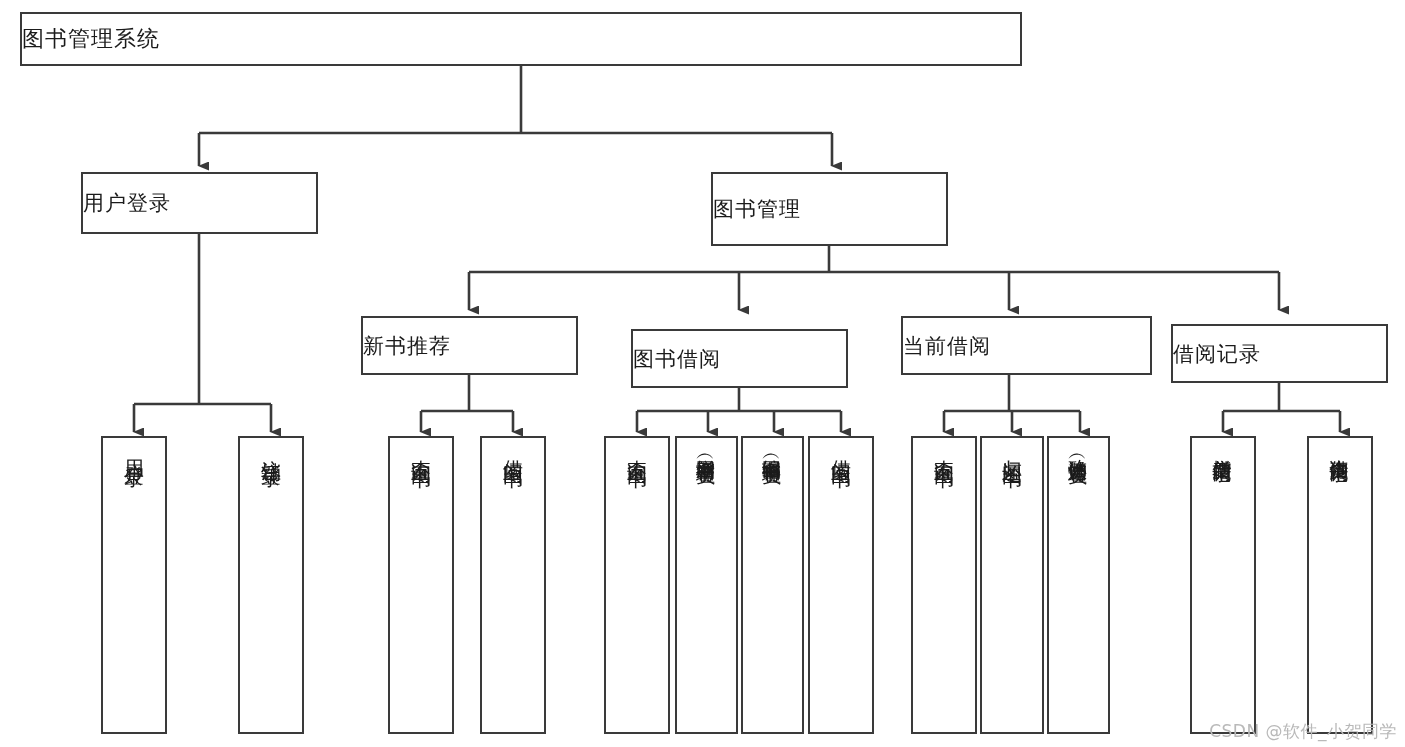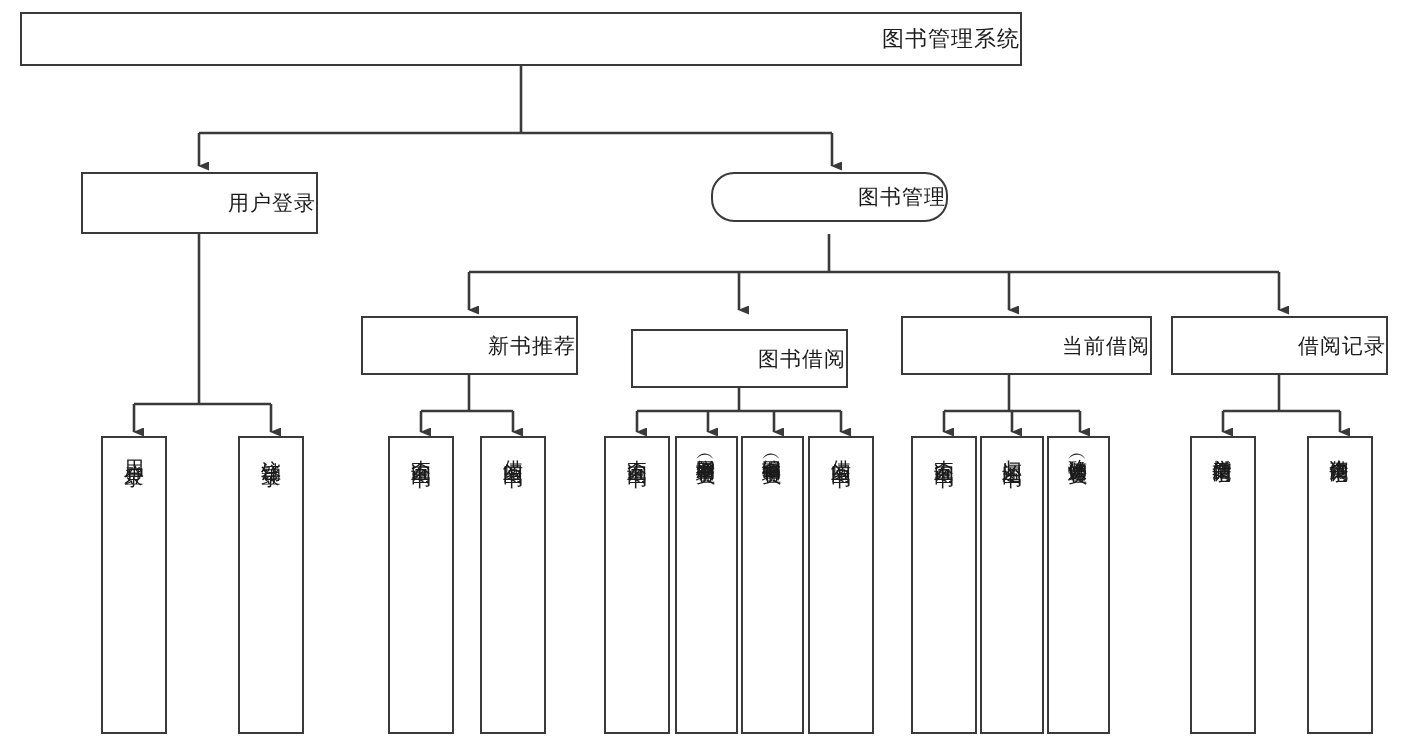--- a/index.html
+++ b/index.html
@@ -13,21 +13,21 @@
   #stage{position:absolute;left:0;top:0;width:1405px;height:747px;}
   #wires{position:absolute;left:0;top:0;width:1405px;height:747px;pointer-events:none;}
 
   .node{
     position:absolute;
     box-sizing:border-box;
     background:#ffffff;
     border:2px solid #3a3a3a;
     display:flex;
     align-items:center;
-    justify-content:flex-end;
+    justify-content:flex-start;
     color:#1b1b1b;
   }
   .node.horiz{ font-size:21px; letter-spacing:1px; }
   .node.root{ font-size:22px; }
 
   
   .node.vert{
     align-items:flex-start;
     justify-content:center;
     padding-top:6px;
@@ -107,34 +107,34 @@
     </g>
   </svg>
 
   <div class="node horiz root" style="left:20px;top:12px;width:1002px;height:54px;">
     <span>图书管理系统</span>
   </div>
 
   <div class="node horiz" style="left:81px;top:172px;width:237px;height:62px;">
     <span>用户登录</span>
   </div>
-  <div class="node horiz" style="left:711px;top:172px;width:237px;height:50px;border-radius:23px;">
+  <div class="node horiz" style="left:711px;top:172px;width:237px;height:74px;">
     <span>图书管理</span>
   </div>
 
   <div class="node horiz" style="left:361px;top:316px;width:217px;height:59px;">
     <span>新书推荐</span>
   </div>
   <div class="node horiz" style="left:631px;top:316px;width:217px;height:59px;margin-top:13px;">
     <span>图书借阅</span>
   </div>
   <div class="node horiz" style="left:901px;top:316px;width:251px;height:59px;">
     <span>当前借阅</span>
   </div>
-  <div class="node horiz" style="left:1171px;top:316px;width:217px;height:59px;">
+  <div class="node horiz" style="left:1171px;top:324px;width:217px;height:59px;">
     <span>借阅记录</span>
   </div>
 
   <div class="node vert" style="left:101px;top:436px;width:66px;height:298px;">
     <span class="vlabel">用户登录</span>
   </div>
   <div class="node vert" style="left:238px;top:436px;width:66px;height:298px;">
     <span class="vlabel">注销登录</span>
   </div>
 
@@ -168,14 +168,15 @@
     <span class="vlabel">确认归还（管理员）</span>
   </div>
 
   <div class="node vert tall" style="left:1190px;top:436px;width:66px;height:298px;">
     <span class="vlabel">新增借阅记录</span>
   </div>
   <div class="node vert tall" style="left:1307px;top:436px;width:66px;height:298px;">
     <span class="vlabel">查询借阅记录</span>
   </div>
 
+  <div id="watermark">CSDN @软件_小贺同学</div>
 
 </div>
 
 </body></html>

